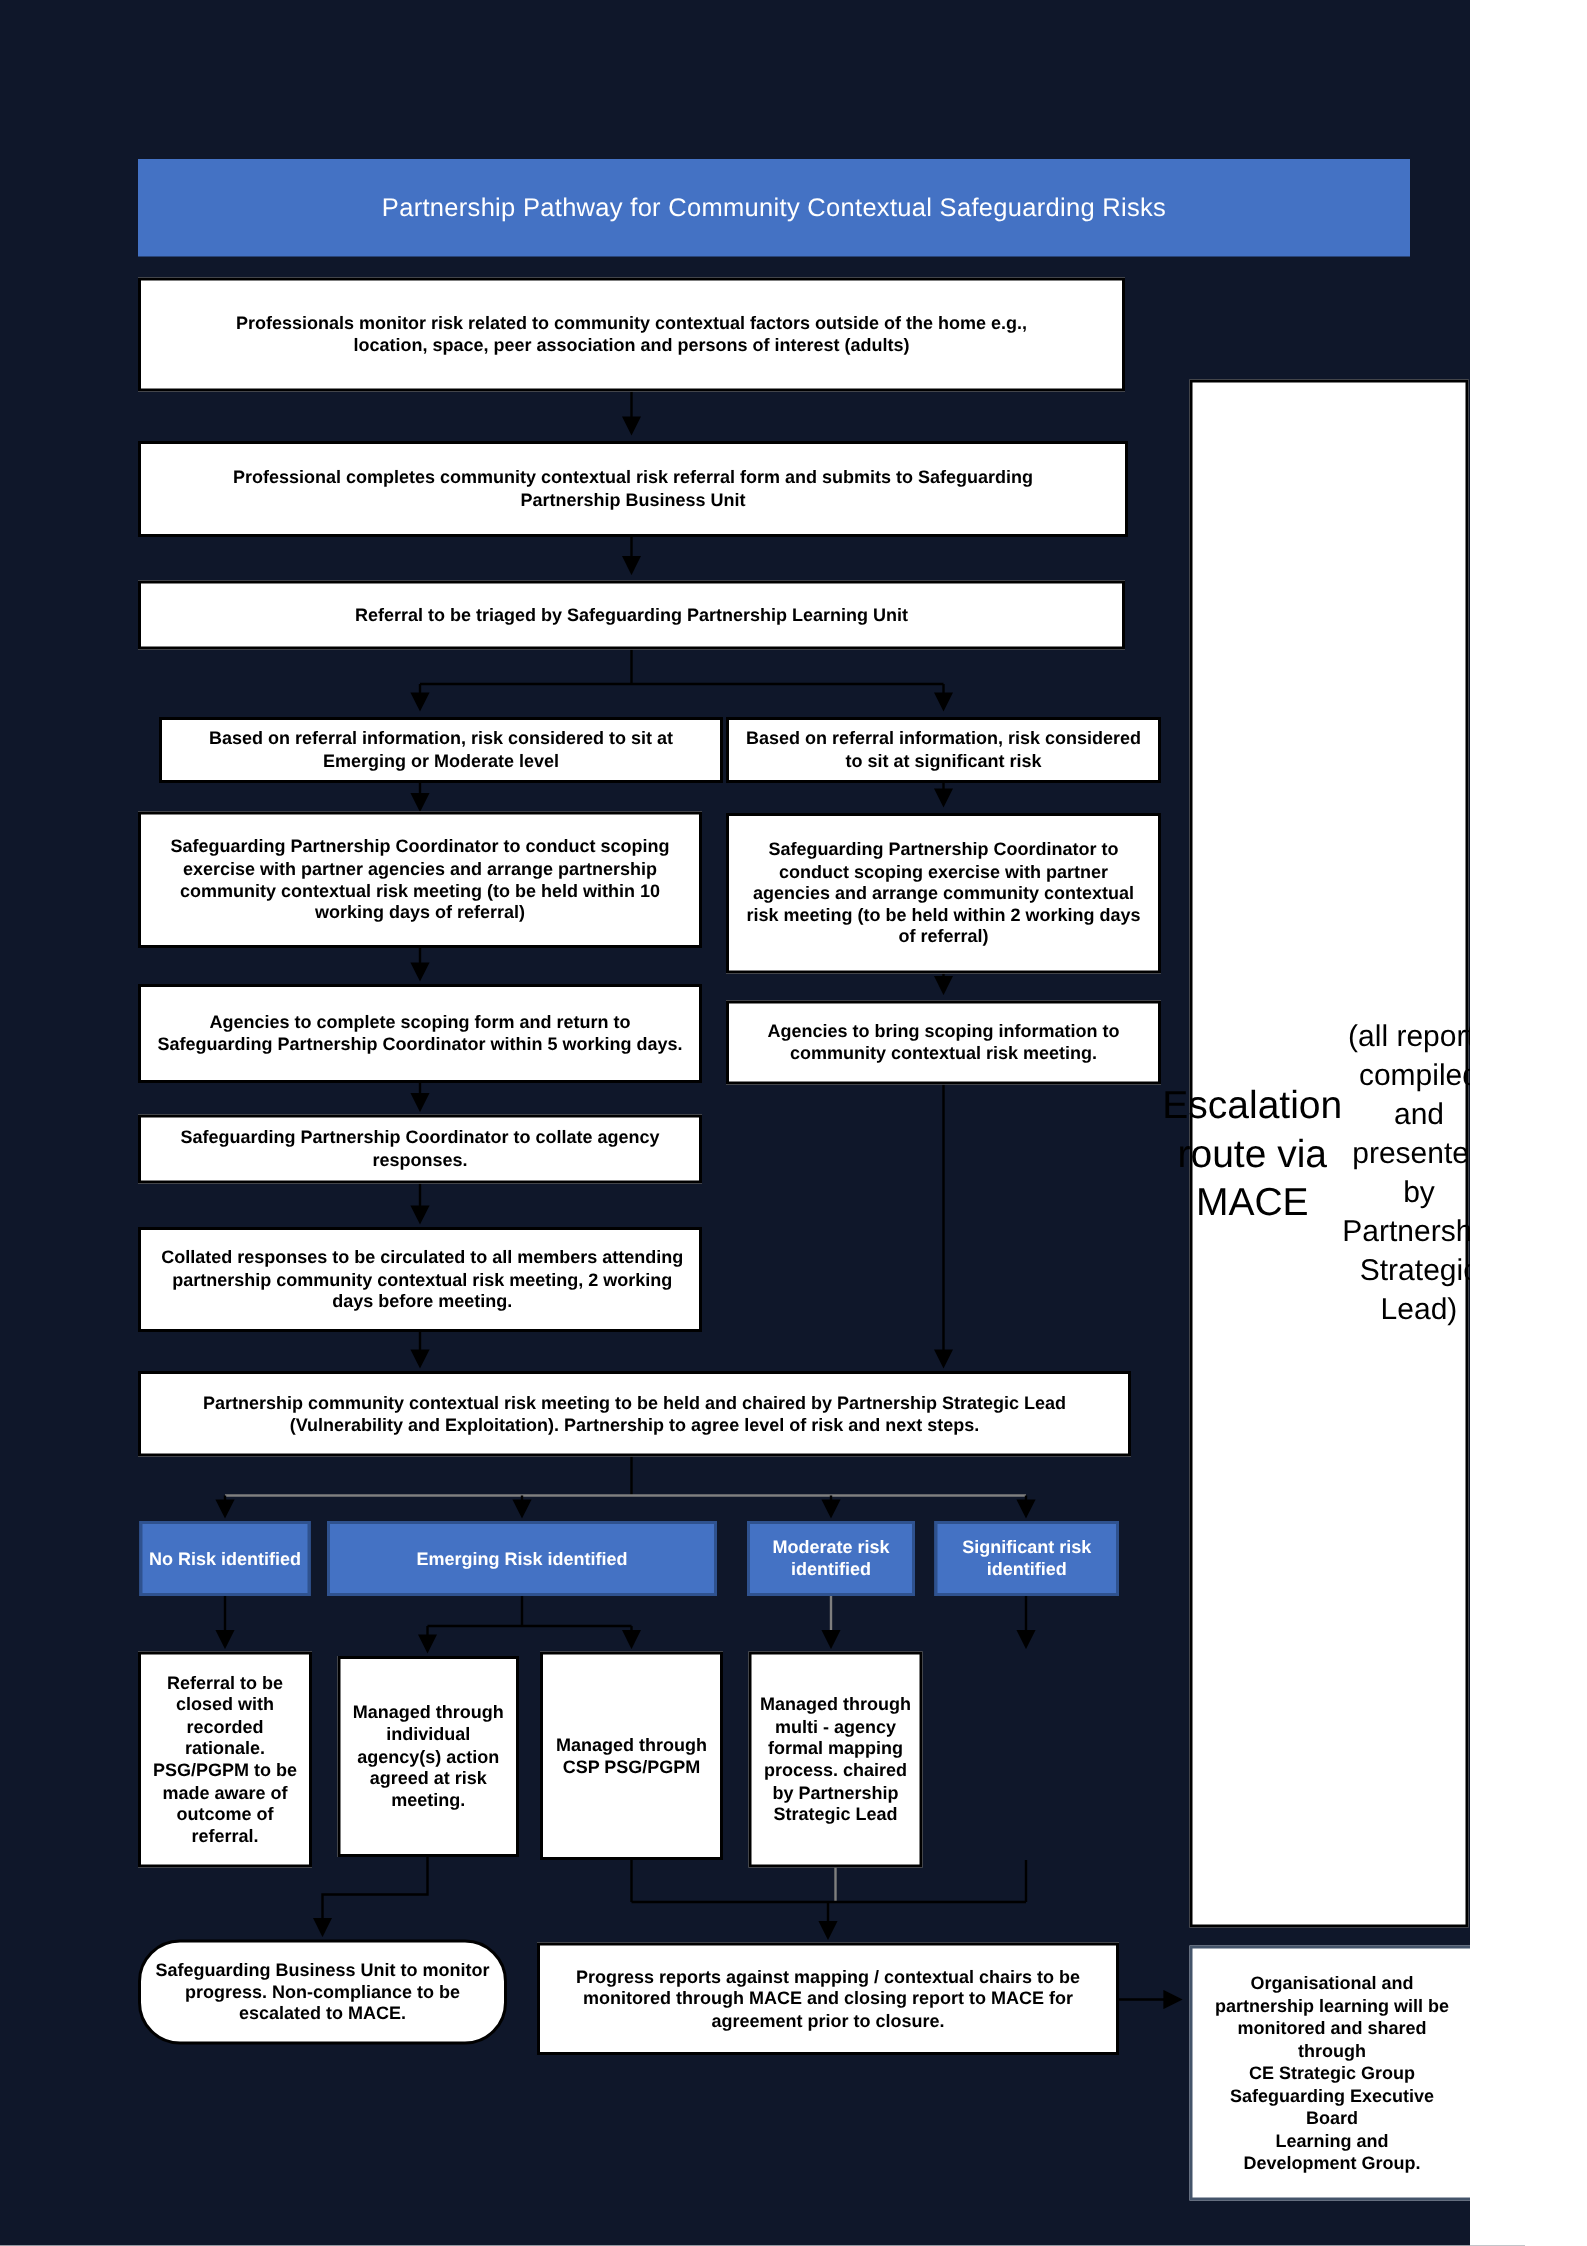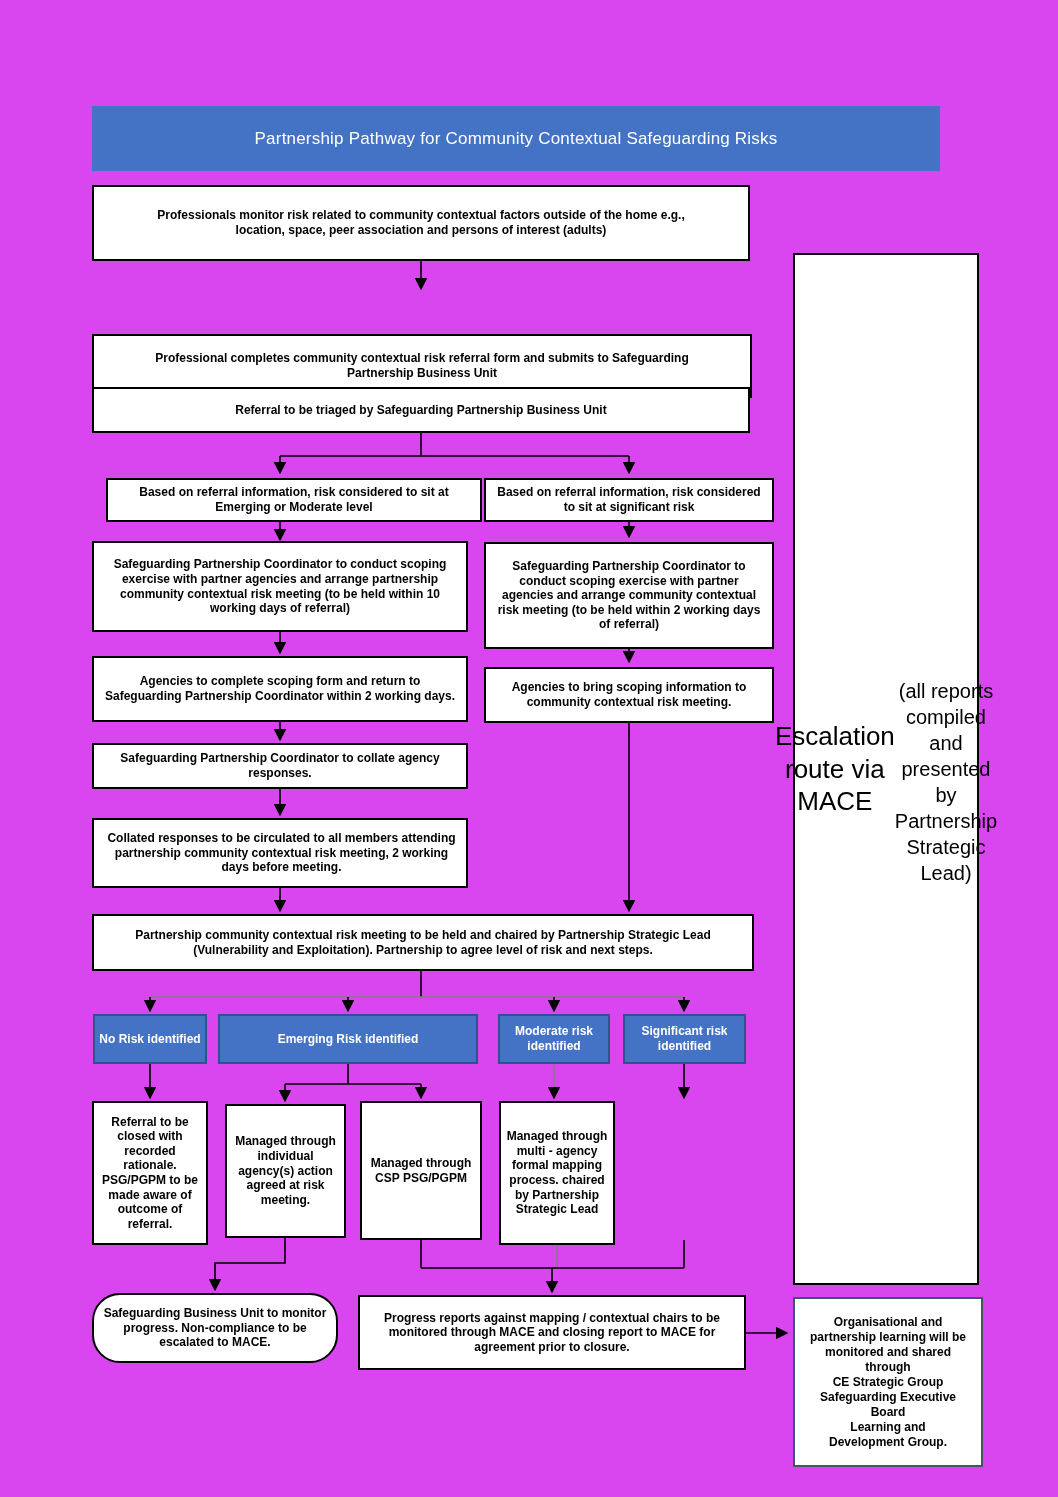--- a/index.html
+++ b/index.html
@@ -1,16 +1,16 @@
 <!DOCTYPE html>
 <html><head>
 <meta charset="utf-8">
 <style>
   html,body{margin:0;padding:0;background:#fff;}
-  .canvas{position:relative;width:1058px;height:1497px;background:#d946ef;
+  .canvas{position:relative;width:980px;height:1497px;background:#0f172a;
           font-family:"Liberation Sans",sans-serif;overflow:hidden;}
   .connectors{position:absolute;left:0;top:0;width:1058px;height:1497px;pointer-events:none;}
   .fbox{position:absolute;box-sizing:border-box;background:#fff;border:2px solid #000;
         display:flex;align-items:center;justify-content:center;text-align:center;
         font-weight:bold;font-size:12px;line-height:1.22;color:#000;padding:4px 9px;}
   .banner{position:absolute;box-sizing:border-box;background:#4472C4;color:#fff;
         display:flex;align-items:center;justify-content:center;text-align:center;
         font-size:17px;font-weight:normal;letter-spacing:.2px;}
   .bluebox{background:#4472C4;border:2px solid #2F528F;color:#fff;padding:2px 4px;}
   .navybox{border:2px solid #44546A;}
@@ -79,33 +79,33 @@
       <line x1="746" y1="1333" x2="786" y2="1333" marker-end="url(#ah)"></line>
     </g>
   </svg>
 
   <div class="banner" style="left:92px;top:106px;width:848px;height:65px;">
     <span>Partnership Pathway for Community Contextual Safeguarding Risks</span>
   </div>
 
   <div class="fbox" style="left:92px;top:185px;width:658px;height:76px;padding:4px 40px;">Professionals monitor risk related to community contextual factors outside of the home e.g., location, space, peer association and persons of interest (adults)</div>
 
-  <div class="fbox" style="left:92px;top:294px;width:660px;height:64px;padding:4px 40px;margin-top:40px;">Professional completes community contextual risk referral form and submits to Safeguarding Partnership Business Unit</div>
+  <div class="fbox" style="left:92px;top:294px;width:660px;height:64px;padding:4px 40px;">Professional completes community contextual risk referral form and submits to Safeguarding Partnership Business Unit</div>
 
-  <div class="fbox" style="left:92px;top:387px;width:658px;height:46px;">Referral to be triaged by Safeguarding Partnership Business Unit</div>
+  <div class="fbox" style="left:92px;top:387px;width:658px;height:46px;">Referral to be triaged by Safeguarding Partnership Learning Unit</div>
 
   <div class="fbox" style="left:106px;top:478px;width:376px;height:44px;">Based on referral information, risk considered to sit at Emerging or Moderate level</div>
 
   <div class="fbox" style="left:484px;top:478px;width:290px;height:44px;">Based on referral information, risk considered to sit at significant risk</div>
 
   <div class="fbox" style="left:92px;top:541px;width:376px;height:91px;">Safeguarding Partnership Coordinator to conduct scoping exercise with partner agencies and arrange partnership community contextual risk meeting (to be held within 10 working days of referral)</div>
 
   <div class="fbox" style="left:484px;top:542px;width:290px;height:107px;">Safeguarding Partnership Coordinator to conduct scoping exercise with partner agencies and arrange community contextual risk meeting (to be held within 2 working days of referral)</div>
 
-  <div class="fbox" style="left:92px;top:656px;width:376px;height:66px;">Agencies to complete scoping form and return to Safeguarding Partnership Coordinator within 2 working days.</div>
+  <div class="fbox" style="left:92px;top:656px;width:376px;height:66px;">Agencies to complete scoping form and return to Safeguarding Partnership Coordinator within 5 working days.</div>
 
   <div class="fbox" style="left:484px;top:667px;width:290px;height:56px;">Agencies to bring scoping information to community contextual risk meeting.</div>
 
   <div class="fbox" style="left:92px;top:743px;width:376px;height:46px;">Safeguarding Partnership Coordinator to collate agency responses.</div>
 
   <div class="fbox" style="left:92px;top:818px;width:376px;height:70px;padding-left:12px;">Collated responses to be circulated to all members attending partnership community contextual risk meeting, 2 working days before meeting.</div>
 
   <div class="fbox" style="left:92px;top:914px;width:662px;height:57px;text-align:center;">Partnership community contextual risk meeting to be held and chaired by Partnership Strategic Lead (Vulnerability and Exploitation). Partnership to agree level of risk and next steps.</div>
 
   <div class="fbox bluebox" style="left:93px;top:1014px;width:114px;height:50px;">No Risk identified</div>

